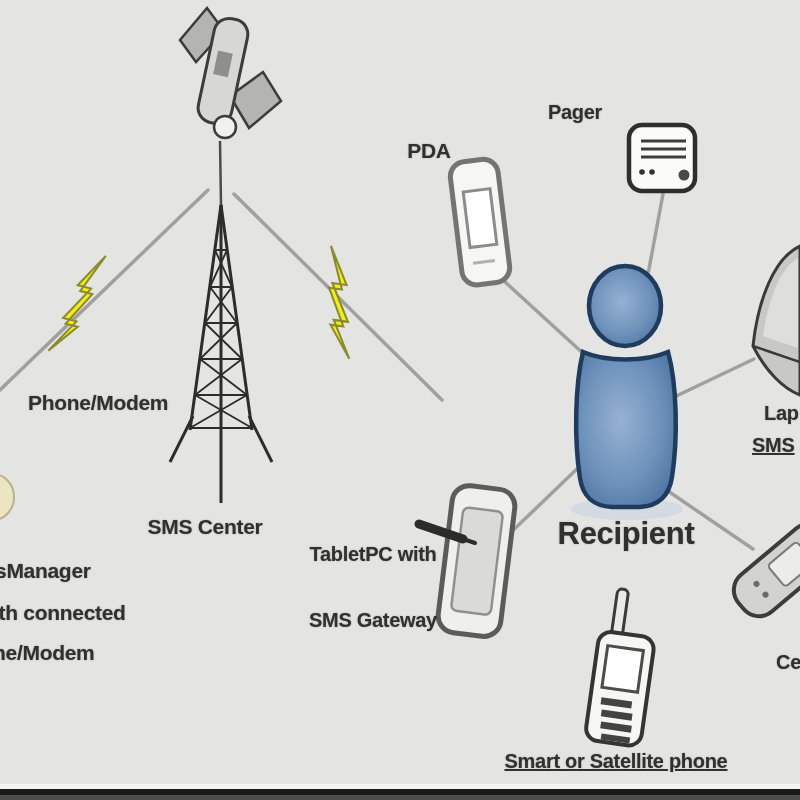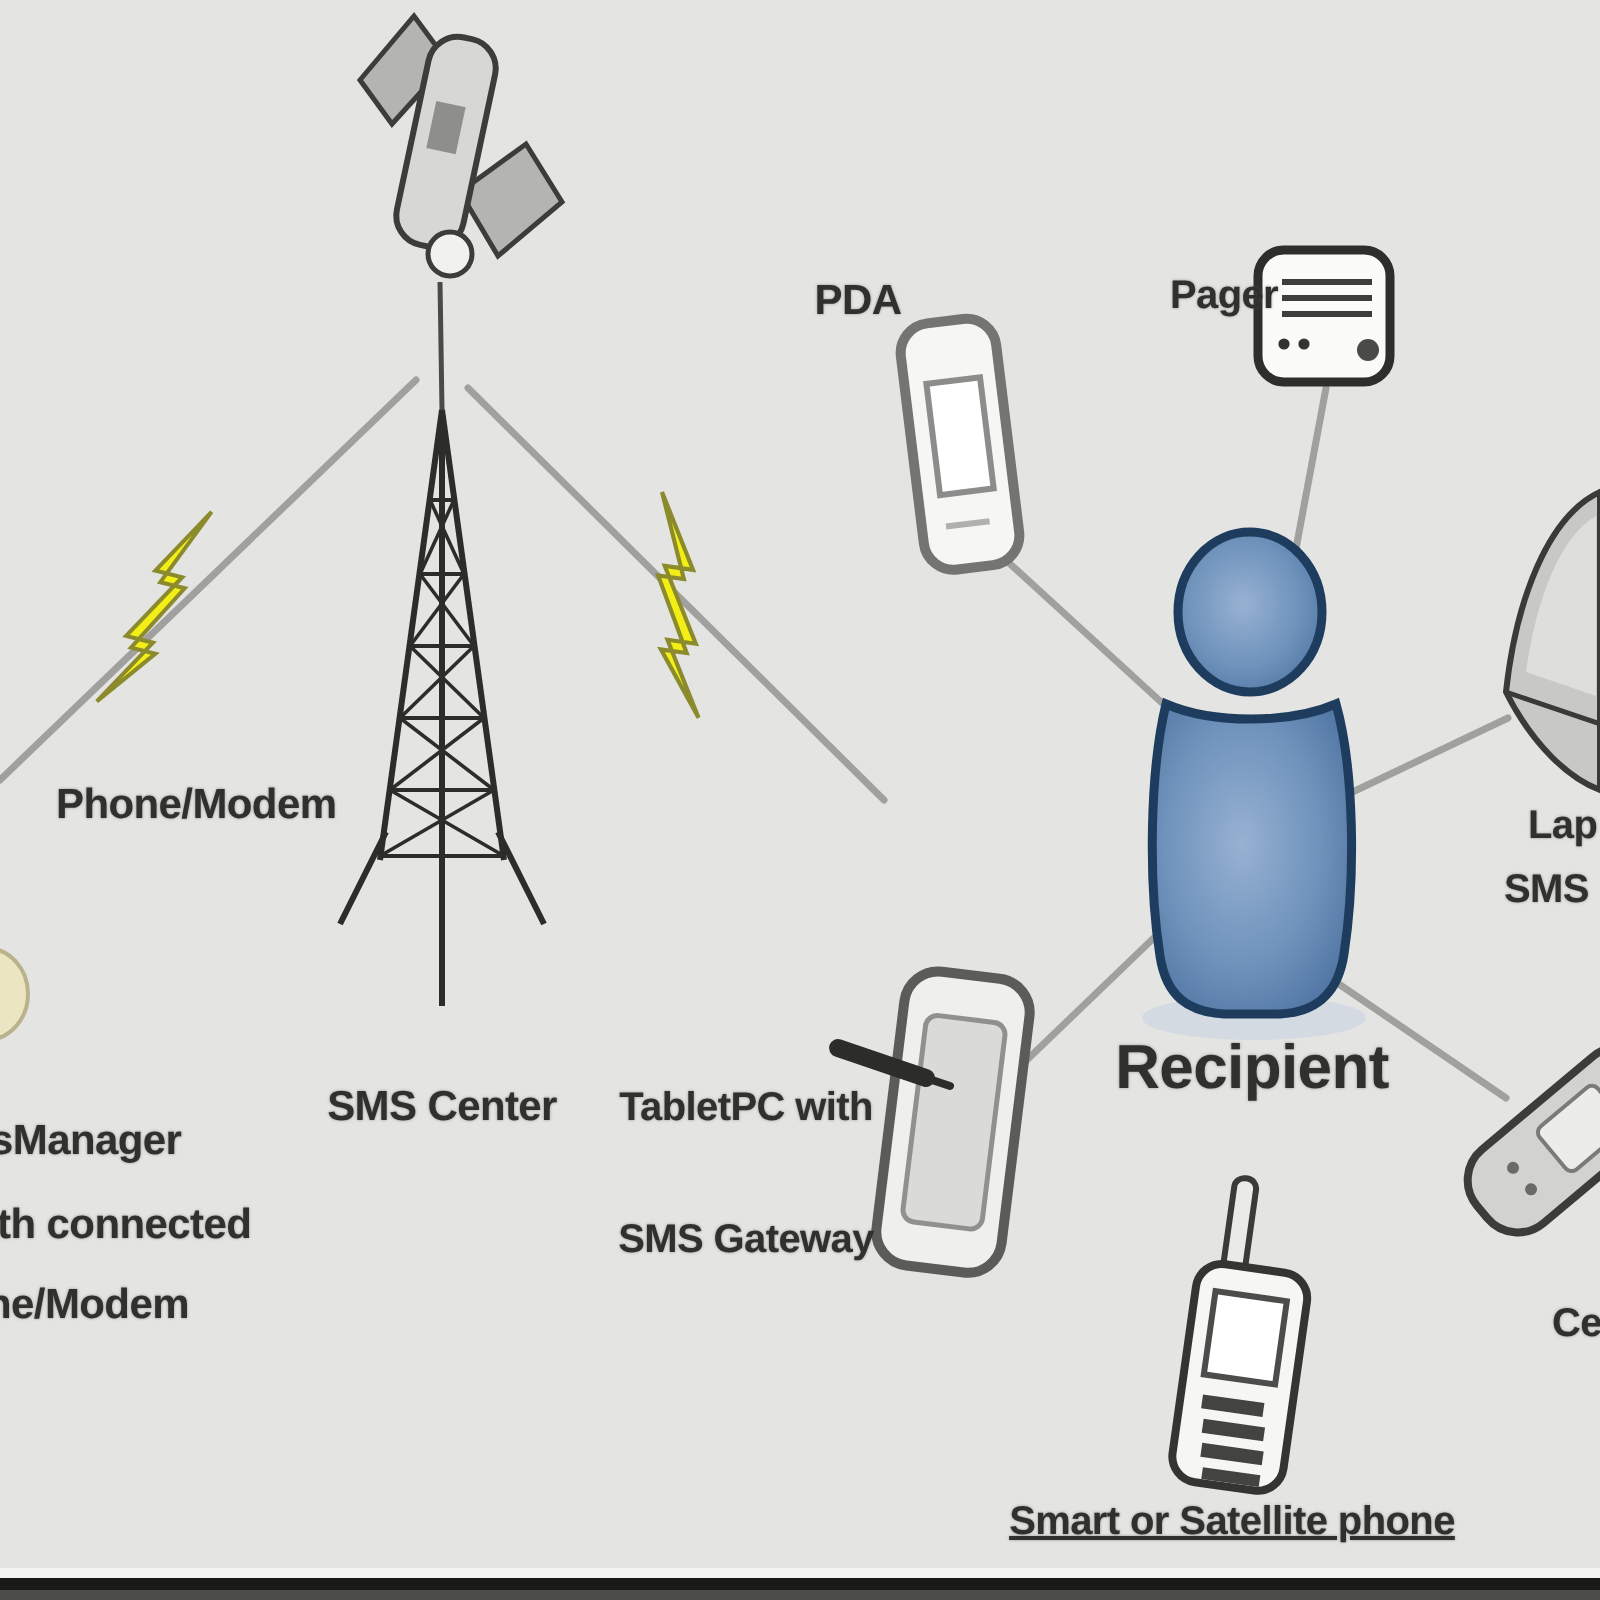--- a/index.html
+++ b/index.html
@@ -145,34 +145,34 @@
       <circle cx="791" cy="600" r="3" fill="#6a6a68"></circle>
     </g>
   </svg>
 
   <div class="lbl s21" style="left:-5px;top:559px;">sManager</div>
   <div class="lbl s21" style="left:-7px;top:601px;">ith connected</div>
   <div class="lbl s21" style="left:-7px;top:641px;">ne/Modem</div>
 
   <div class="lbl s21 c" style="left:28px;top:391px;width:138px;">Phone/Modem</div>
 
-  <div class="lbl s21 c" style="left:160px;top:515px;width:122px;margin-top:27px;">SMS Center</div>
+  <div class="lbl s21 c" style="left:144px;top:515px;width:122px;">SMS Center</div>
 
   <div class="lbl s21 c" style="left:400px;top:139px;width:58px;">PDA</div>
 
-  <div class="lbl c" style="left:577px;top:101px;width:70px;margin-top:36px;">Pager</div>
+  <div class="lbl c" style="left:540px;top:101px;width:70px;">Pager</div>
 
   <div class="lbl s27 c" style="left:556px;top:516px;width:140px;">Recipient</div>
 
   <div class="lbl c" style="left:300px;top:543px;width:146px;">TabletPC with</div>
   <div class="lbl c" style="left:295px;top:609px;width:156px;">SMS Gateway</div>
 
   <div class="lbl c" style="left:496px;top:750px;width:240px;text-decoration:underline;">Smart or Satellite phone</div>
 
   <div class="lbl" style="left:764px;top:402px;">Lap</div>
-  <div class="lbl" style="left:752px;top:434px;">SMS</div>
+  <div class="lbl" style="left:752px;top:434px;text-decoration:underline;">SMS</div>
 
   <div class="lbl" style="left:776px;top:651px;">Ce</div>
 
   <div class="footer-white"></div>
   <div class="footer-black"></div>
   <div class="footer-gray"></div>
 </div>
 
 </body></html>

